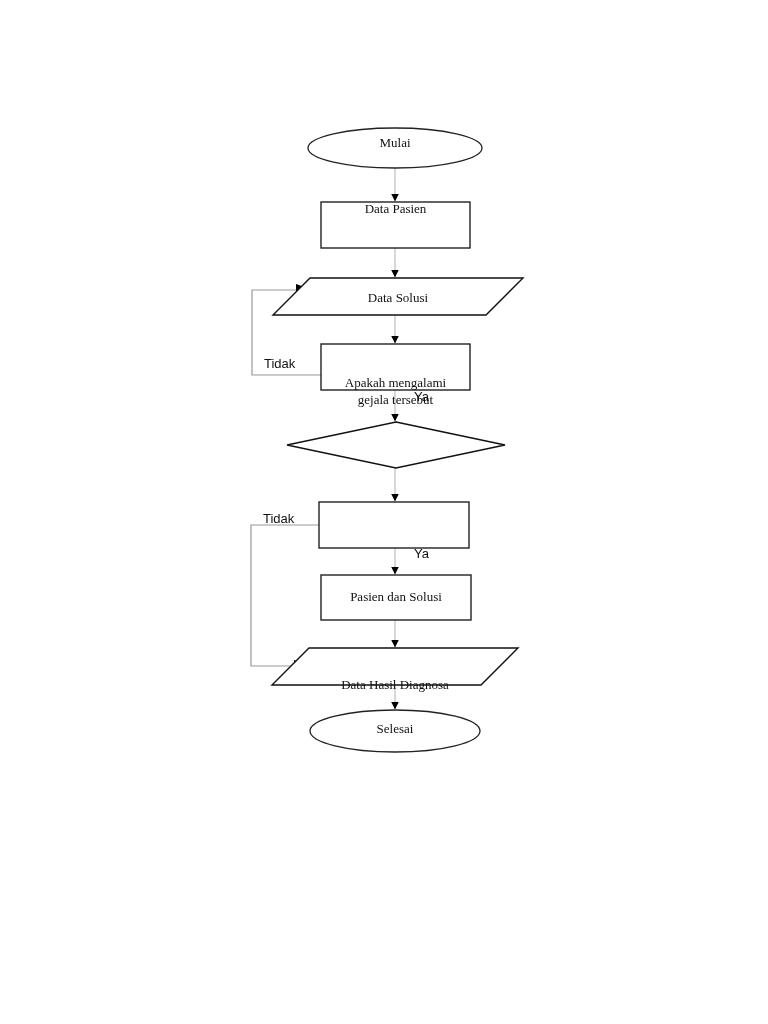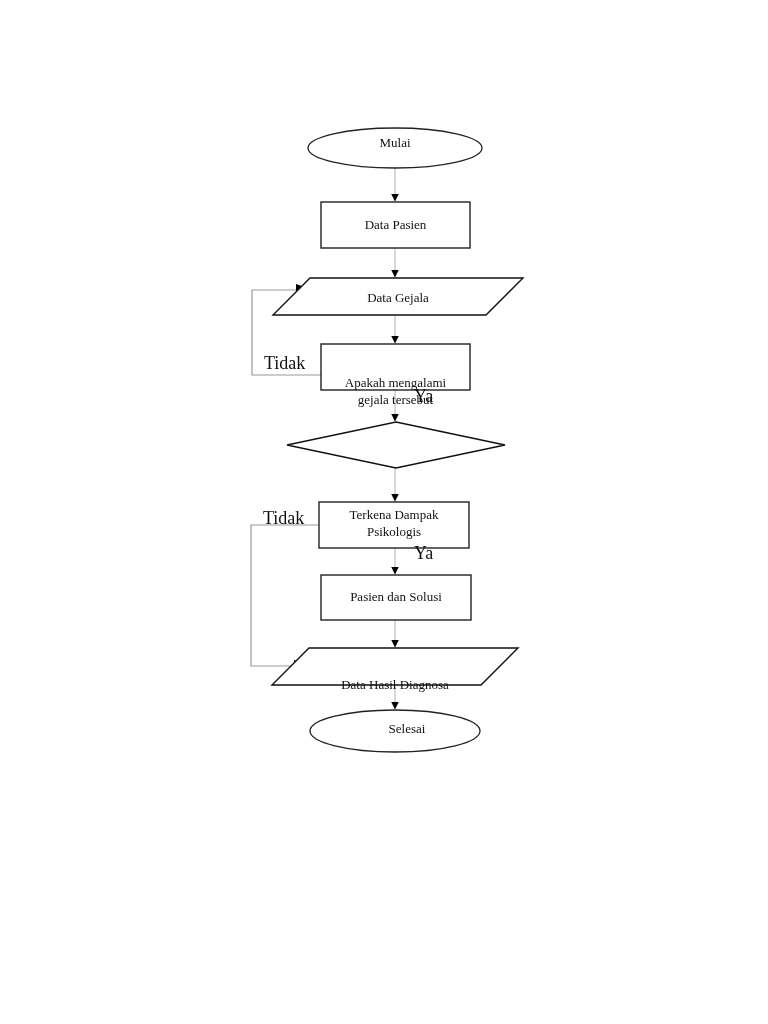--- a/index.html
+++ b/index.html
@@ -34,22 +34,22 @@
     text-align: center;
     font-family: "Liberation Serif", "DejaVu Serif", serif;
     font-size: 13px;
     line-height: 17px;
     color: #111111;
     white-space: pre-line;
     pointer-events: none;
   }
   .edge-label {
     position: absolute;
-    font-family: Liberation Serif, serif;
-    font-size: 18px;
+    font-family: Liberation Sans, sans-serif;
+    font-size: 13px;
     line-height: 15px;
     color: #111111;
     white-space: nowrap;
   }
 </style>
 </head>
 <body>
 
 <div id="diagram-canvas">
 
@@ -110,36 +110,34 @@
 
     <rect x="321" y="575" width="150" height="45" fill="#ffffff" stroke="#222222" stroke-width="1.4"></rect>
 
     <polygon points="309,648 518,648 481,685 272,685" fill="#ffffff" stroke="#111111" stroke-width="1.4"></polygon>
 
     <ellipse cx="395" cy="731" rx="85" ry="21" fill="#ffffff" stroke="#222222" stroke-width="1.3"></ellipse>
   </svg>
 
   <div class="node-label" style="left:308px; top:134px; width:174px;">Mulai</div>
 
-  <div class="node-label" style="left:321px; top:216px; width:149px;">Data Pasien</div>
+  <div class="node-label" style="left:321px; top:200px; width:149px;">Data Pasien</div>
 
-  <div class="node-label" style="left:306px; top:289px; width:184px;">Data Gejala</div>
+  <div class="node-label" style="left:306px; top:289px; width:184px;">Data Solusi</div>
 
   <div class="node-label" style="left:321px; top:348px; width:149px;margin-top:26px;">Apakah mengalami
 gejala tersebut</div>
 
 
-  <div class="node-label" style="left:319px; top:506px; width:150px;">Terkena Dampak
-Psikologis</div>
 
   <div class="node-label" style="left:321px; top:588px; width:150px;">Pasien dan Solusi</div>
 
   <div class="node-label" style="left:303px; top:676px; width:184px;">Data Hasil Diagnosa</div>
 
-  <div class="node-label" style="left:322px; top:720px; width:170px;">Selesai</div>
+  <div class="node-label" style="left:310px; top:720px; width:170px;">Selesai</div>
 
   <div class="edge-label" style="left:264px; top:356px;">Tidak</div>
 
   <div class="edge-label" style="left:414px; top:389px;">Ya</div>
 
   <div class="edge-label" style="left:263px; top:511px;">Tidak</div>
 
   <div class="edge-label" style="left:414px; top:546px;">Ya</div>
 
 </div>

